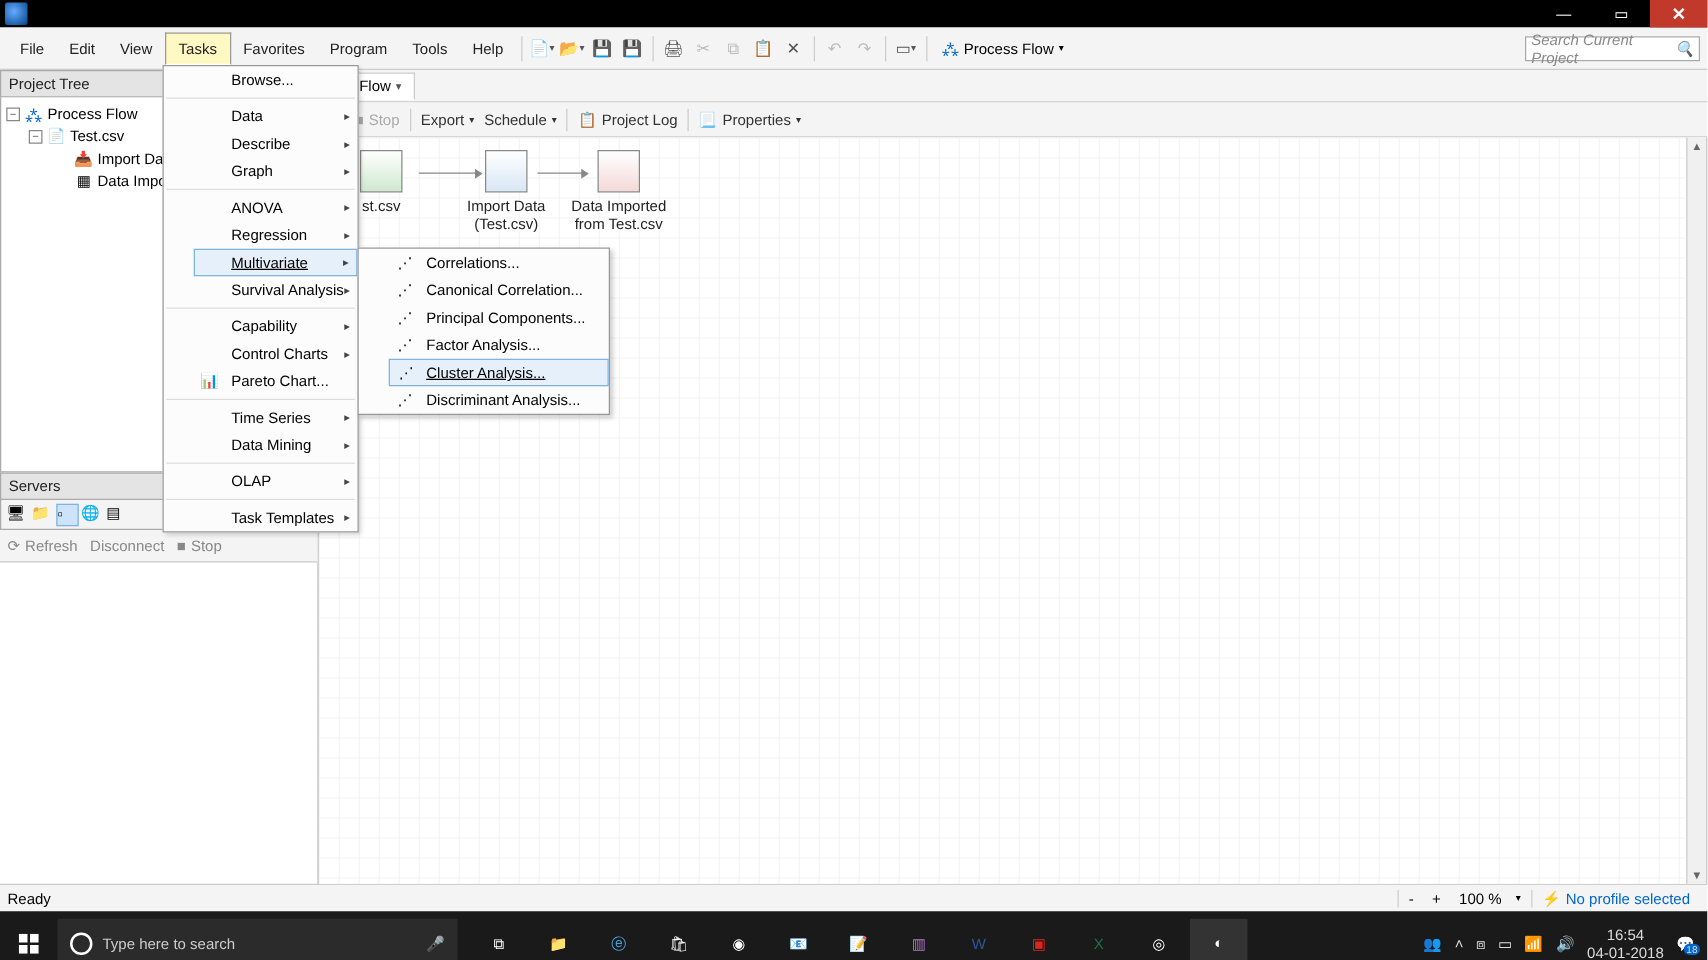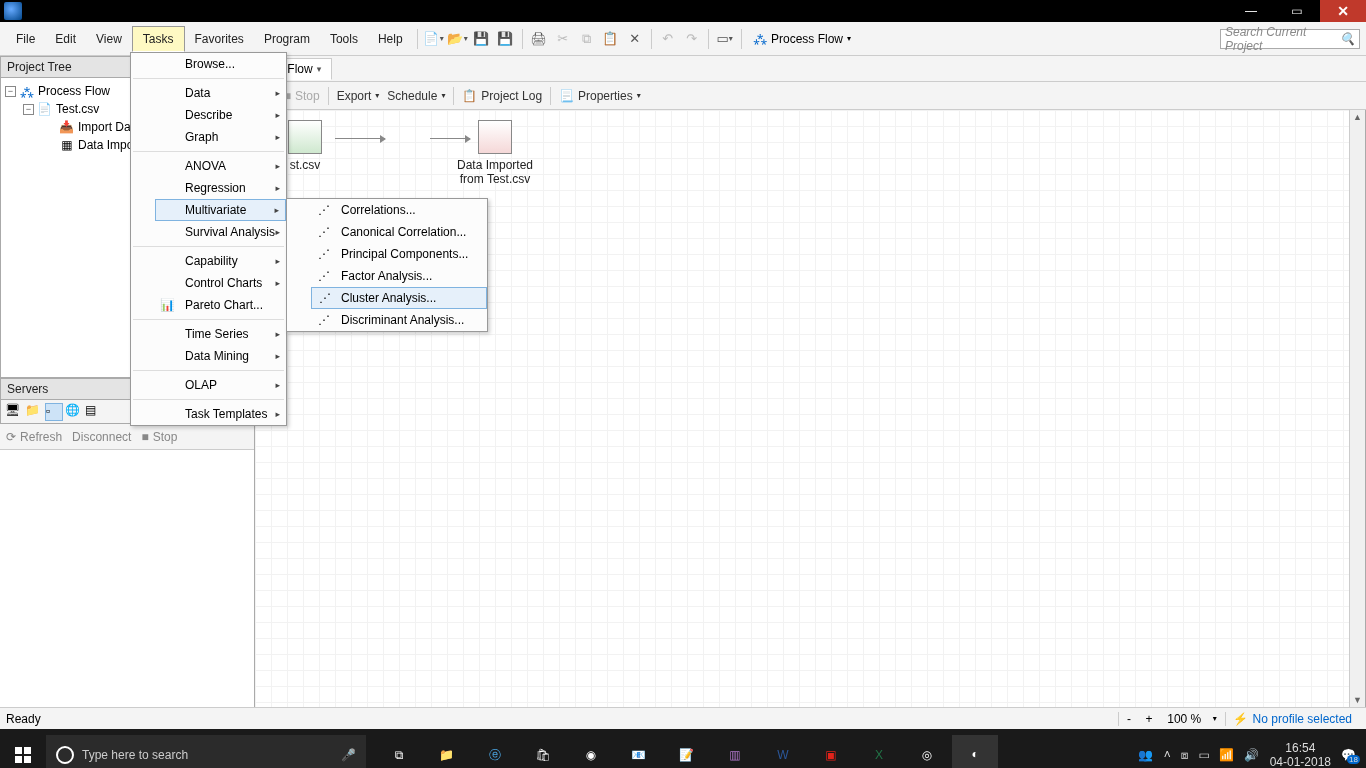--- a/index.html
+++ b/index.html
@@ -50,21 +50,21 @@
 .canvas .vscroll::before { content:"▲"; position:absolute; top:2px; left:3px; font-size:9px; color:#666;}
 .canvas .vscroll::after { content:"▼"; position:absolute; bottom:2px; left:3px; font-size:9px; color:#666;}
 .flow-node { position: absolute; width: 80px; text-align: center; font-size: 11px; color: #222; }
 .flow-node .nic { width: 34px; height: 34px; margin: 0 auto 4px; border: 1px solid #888; background: #fff; }
 .flow-arrow { position:absolute; height:1px; background:#888; }
 .flow-arrow::after{ content:""; position:absolute; right:-1px; top:-3px; border-left:6px solid #888; border-top:4px solid transparent; border-bottom:4px solid transparent;}
 
 
 .menu-pop { position: absolute; background: #fcfcfc; border: 1px solid #999; box-shadow: 2px 2px 4px rgba(0,0,0,.2); z-index: 20; }
 .menu-pop .mrow { height: 22px; display: flex; align-items: center; padding: 0 22px 0 30px; position: relative; white-space: nowrap; margin-left: 24px; }
-.menu-pop .mrow.hi { background: #e6f0fa; border:1px solid #7fb3e0; padding:0 39px 0 29px;}
+.menu-pop .mrow.hi { background: #e6f0fa; border:1px solid #7fb3e0; padding:0 39px 0 29px;text-decoration:underline;}
 .menu-pop .mrow .arr { position: absolute; right: 6px; font-size: 9px; color: #444; }
 .menu-pop .msep { height: 1px; background: #ddd; margin: 3px 2px; }
 .menu-pop .micon { position:absolute; left:4px; width:18px; height:18px; display:flex; align-items:center; justify-content:center;}
 .tasks-menu { top: 52px; left: 130px; width: 157px; }
 .sub-menu { top: 198px; left: 286px; width: 202px; }
 
 
 .statusbar { height: 22px; background: #f4f4f4; border-top: 1px solid #ccc; display: flex; align-items: center; padding: 0 6px; font-size: 11px; }
 .statusbar .sseg { padding: 0 8px; border-left: 1px solid #ccc; display:flex; align-items:center; gap:4px;}
 .statusbar .zoom { margin-left: auto; }
@@ -210,20 +210,25 @@
           <span style="font-size:8px">▾</span>
         </span>
     </div>
     <div class="canvas">
       <div class="vscroll"></div>
       <div class="flow-node" style="left:10px; top:10px">
         <div class="nic" style="background:linear-gradient(#fff,#cfe8cf)"></div>
         <div>st.csv</div>
       </div>
       <div class="flow-arrow" style="left:80px; top:28px; width:50px"></div>
+      <div class="flow-node" style="left:110px; top:10px">
+        <div class="nic" style="background:linear-gradient(#fff,#d8e6f5)"></div>
+        <div>Import Data</div>
+        <div>(Test.csv)</div>
+      </div>
       <div class="flow-arrow" style="left:175px; top:28px; width:40px"></div>
       <div class="flow-node" style="left:200px; top:10px">
         <div class="nic" style="background:linear-gradient(#fff,#f5d8d8)"></div>
         <div>Data Imported</div>
         <div>from Test.csv</div>
       </div>
     </div>
   </div>
 </div>
 

